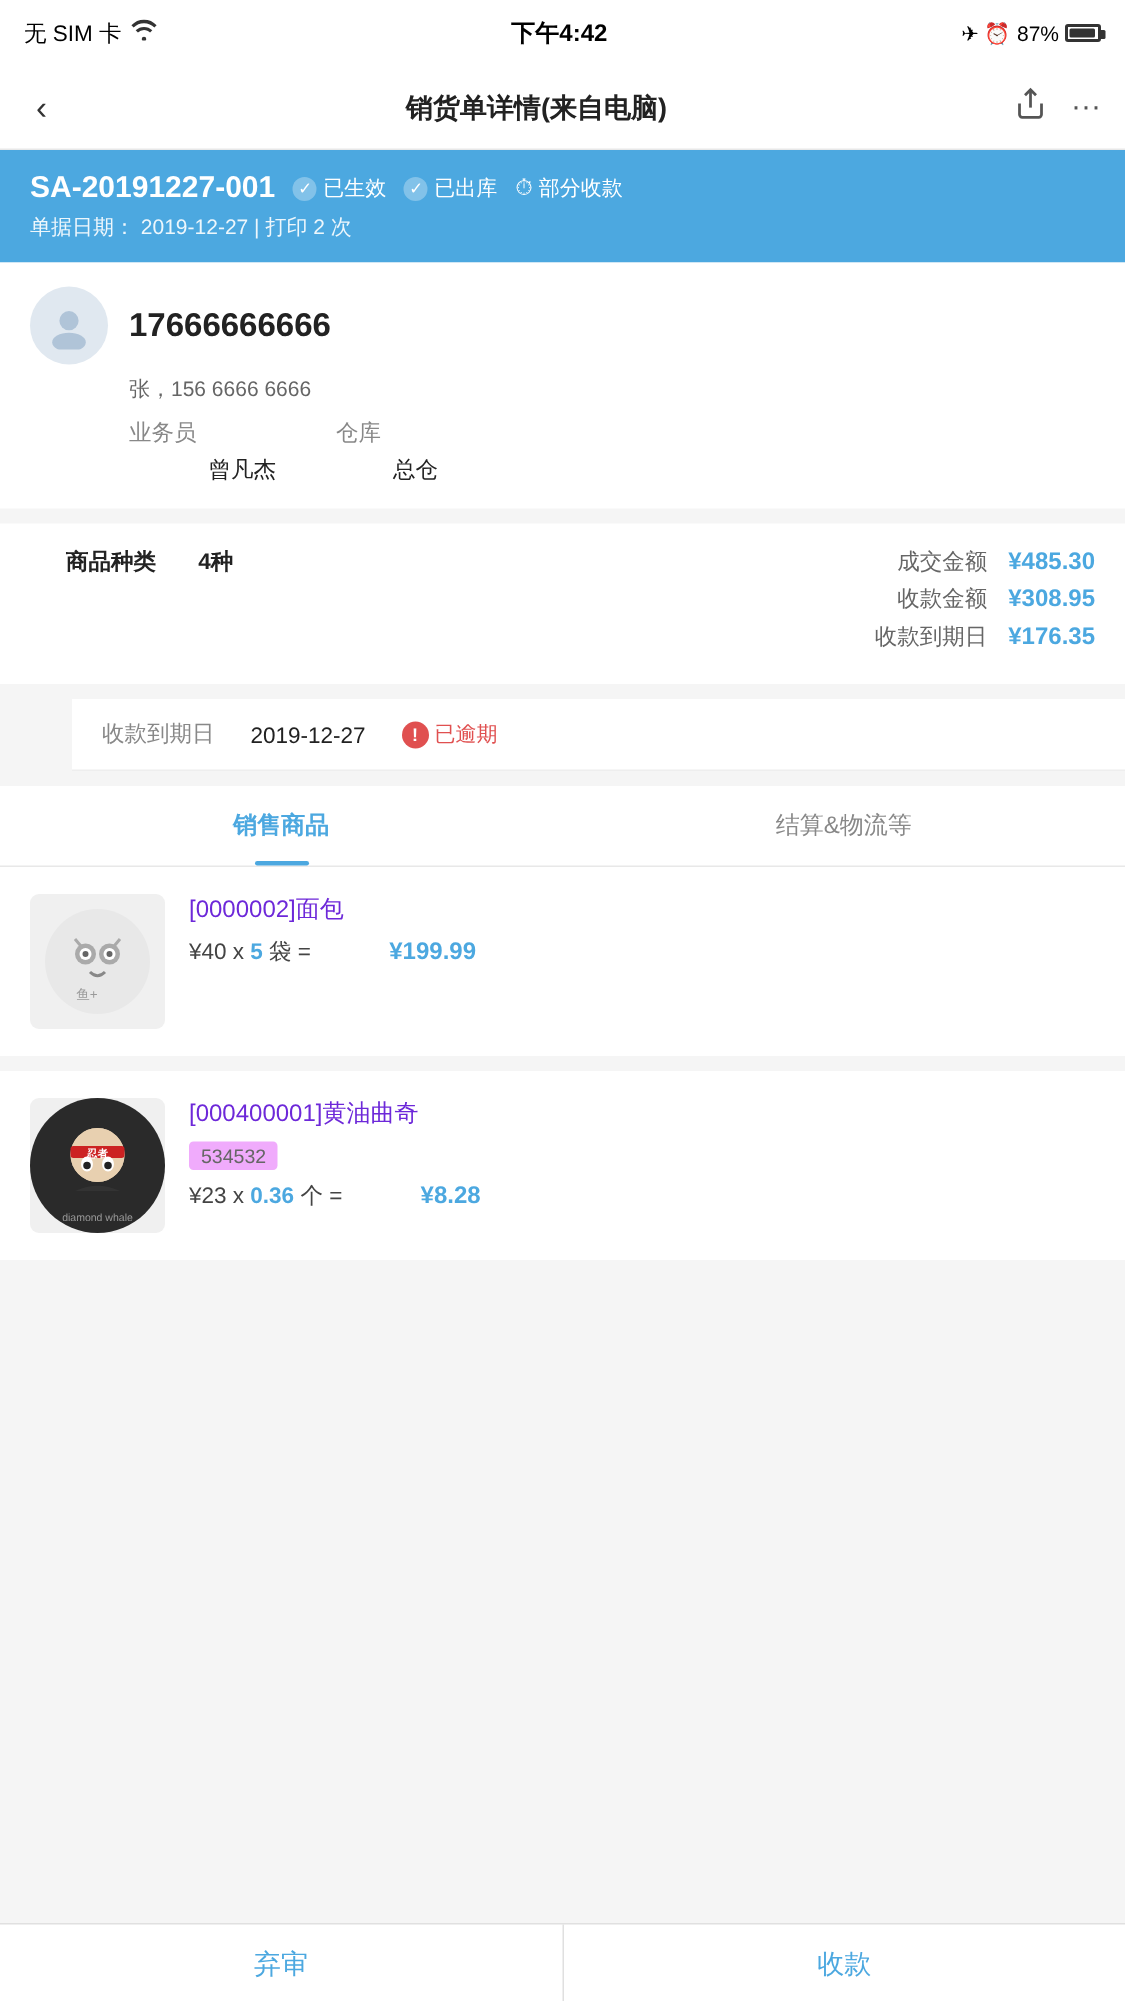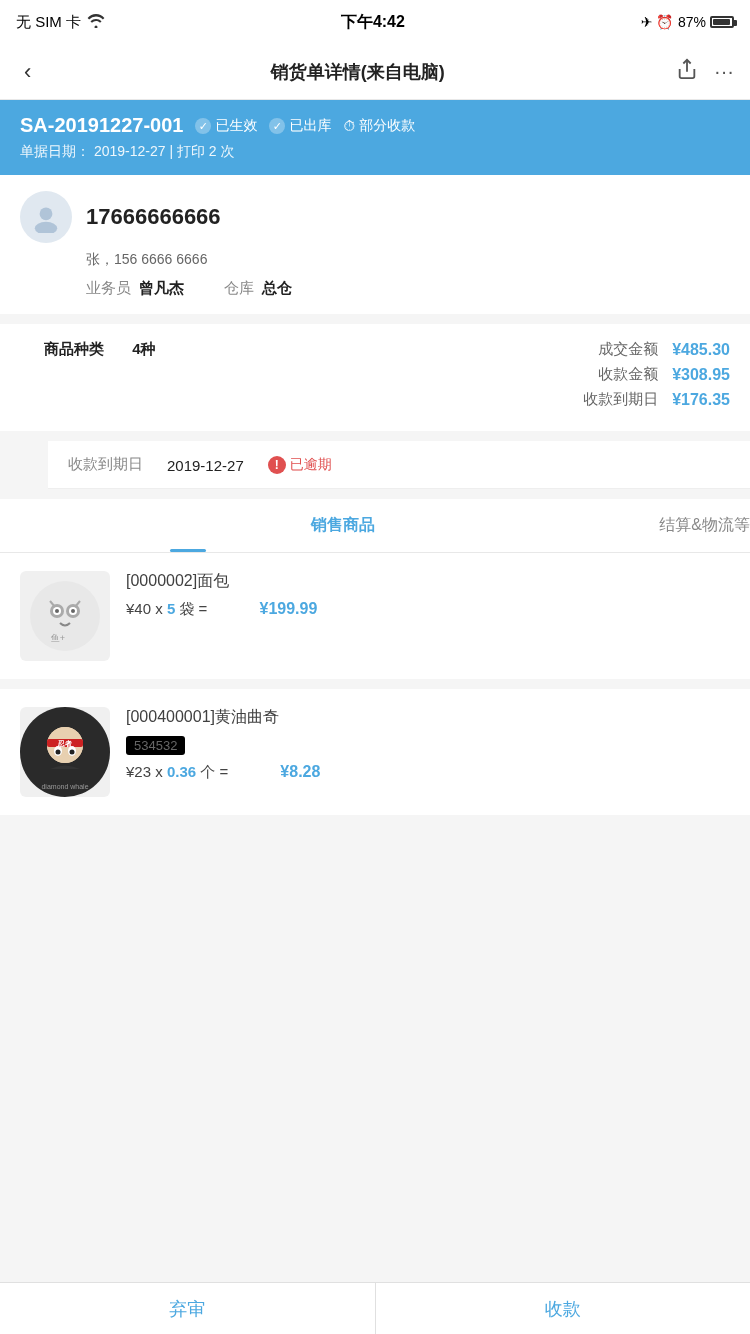--- a/index.html
+++ b/index.html
@@ -153,21 +153,21 @@
     }
     .customer-meta {
       display: flex;
       gap: 40px;
       margin-left: 66px;
       font-size: 15px;
       color: #444;
     }
     .meta-item { display: flex; gap: 8px; }
     .meta-label { color: #888; }
-    .meta-value { color: #222; font-weight: 700; }
+    .meta-value { color: #222; font-weight: 400; margin-top: 25px; }
 
     
     .stats-section {
       background: #fff;
       padding: 16px 20px;
       margin-top: 10px;
       display: flex;
       justify-content: space-between;
       align-items: flex-start;
     }
@@ -227,21 +227,21 @@
 
     
     .tabs-section {
       background: #fff;
       margin-top: 10px;
       display: flex;
       border-bottom: 1px solid #e8e8e8;
     }
     .tab-item {
       flex: 1;
-      text-align: right;
+      text-align: center;
       padding: 16px 0;
       font-size: 16px;
       cursor: pointer;
       position: relative;
       color: #888;
     }
     .tab-item.active {
       color: #4ca8e0;
       font-weight: 600;
     }
@@ -272,27 +272,27 @@
       background: #f0f0f0;
       flex-shrink: 0;
       display: flex;
       align-items: center;
       justify-content: center;
       overflow: hidden;
     }
     .product-info { flex: 1; }
     .product-name {
       font-size: 16px;
-      color: #404040;
+      color: #6d28d9;
       font-weight: 500;
       margin-bottom: 8px;
     }
     .product-batch {
       display: inline-block;
-      background: #000000;
+      background: #f0abfc;
       color: #666;
       font-size: 13px;
       padding: 2px 8px;
       border-radius: 3px;
       margin-bottom: 8px;
     }
     .product-price {
       font-size: 15px;
       color: #444;
     }

